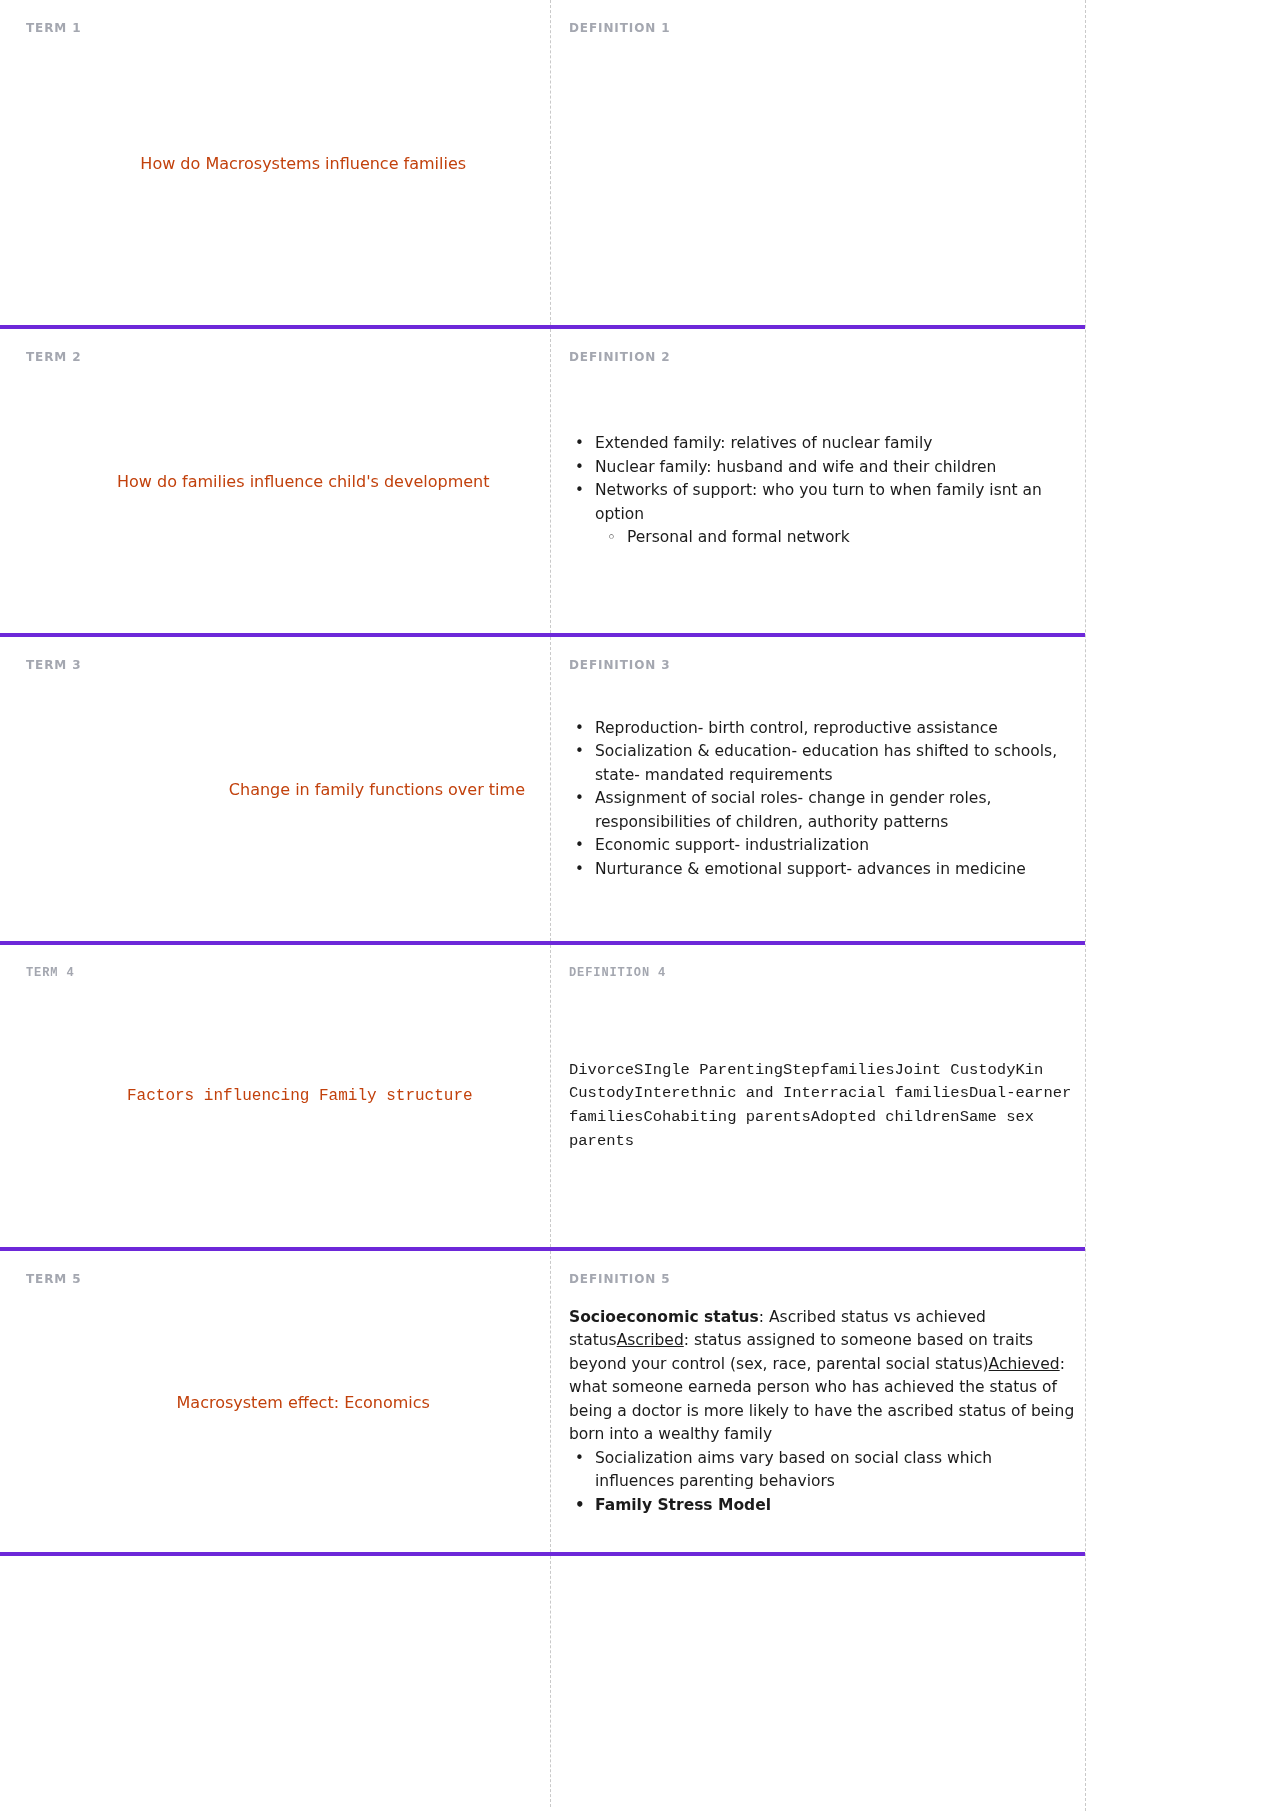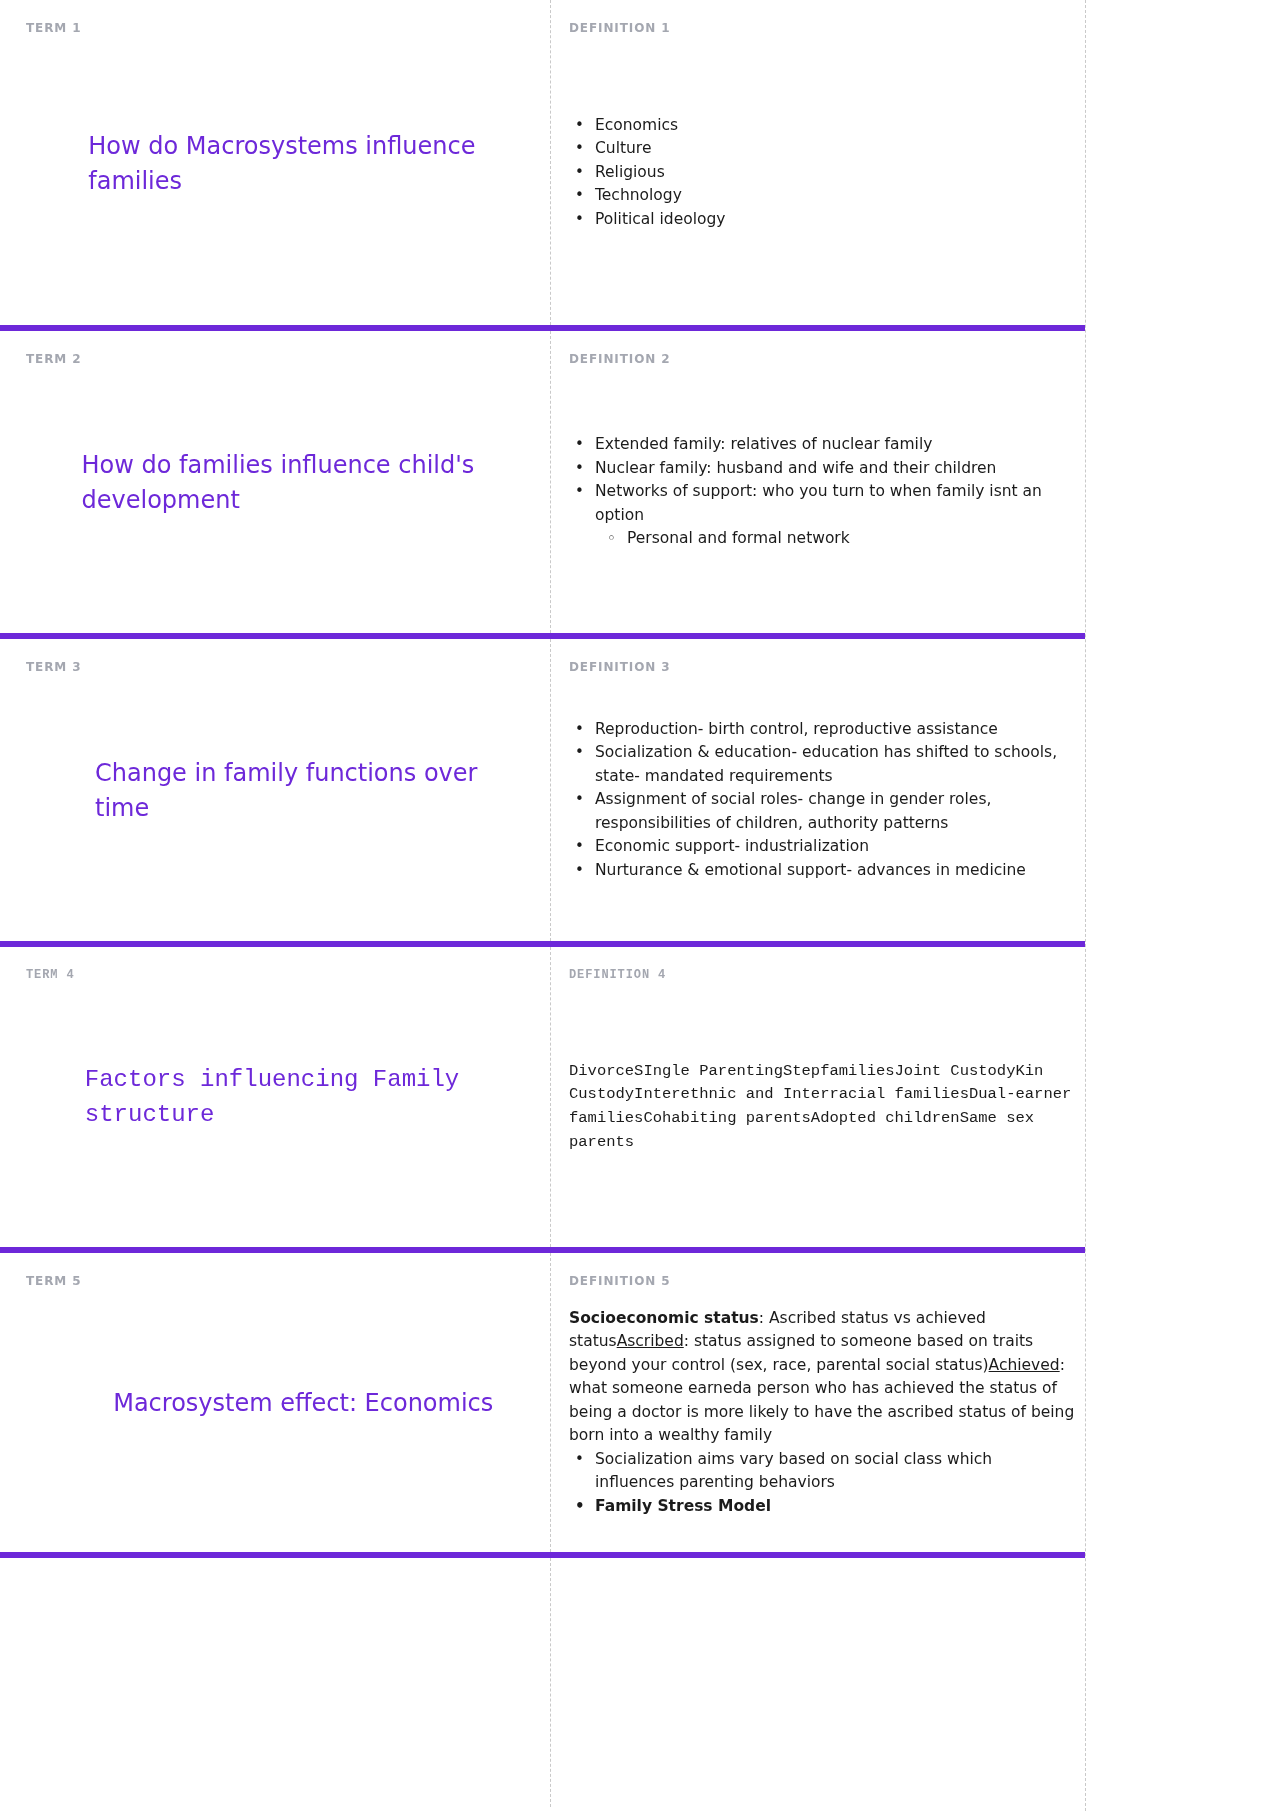--- a/index.html
+++ b/index.html
@@ -31,21 +31,21 @@
     left: 1085px;
     width: 0;
     border-left: 1px dashed #c9c9c9;
     pointer-events: none;
   }
 
   .card {
     position: relative;
     display: flex;
     box-sizing: border-box;
-    border-top: 6px solid #6d28d9;
+    border-top: 4px solid #6d28d9;
     width: 1085px;
   }
   .card:first-child {
     border-top: none;
   }
 
   .card-term {
     position: relative;
     box-sizing: border-box;
     width: 551px;
@@ -86,23 +86,23 @@
   }
 
   .term-body {
     flex: 1 1 auto;
     display: flex;
     align-items: center;
     justify-content: center;
     text-align: left;
   }
   .term-text {
-    font-size: 24px;
+    font-size: 16px;
     line-height: 1.45;
-    color: #6d28d9;
+    color: #c2410c;
     font-weight: normal;
     max-width: 430px;
   }
 
   .def-body {
     flex: 1 1 auto;
     display: flex;
     flex-direction: column;
     justify-content: center;
   }
@@ -172,41 +172,20 @@
 
   <section class="card h1">
     <div class="card-term">
       <div class="kicker">TERM 1</div>
       <div class="term-body">
         <div class="term-text">How do Macrosystems influence families</div>
       </div>
     </div>
     <div class="card-def">
       <div class="kicker">DEFINITION 1</div>
-      <div class="def-body">
-        <div class="def-text">
-          <ul class="bullets">
-            <li>
-                <span class="li-text">Economics</span>
-              </li>
-            <li>
-                <span class="li-text">Culture</span>
-              </li>
-            <li>
-                <span class="li-text">Religious</span>
-              </li>
-            <li>
-                <span class="li-text">Technology</span>
-              </li>
-            <li>
-                <span class="li-text">Political ideology</span>
-              </li>
-          </ul>
-        </div>
-      </div>
     </div>
   </section>
 
   <section class="card h2">
     <div class="card-term">
       <div class="kicker">TERM 2</div>
       <div class="term-body">
         <div class="term-text" style="max-width:460px">How do families influence child's development</div>
       </div>
     </div>

